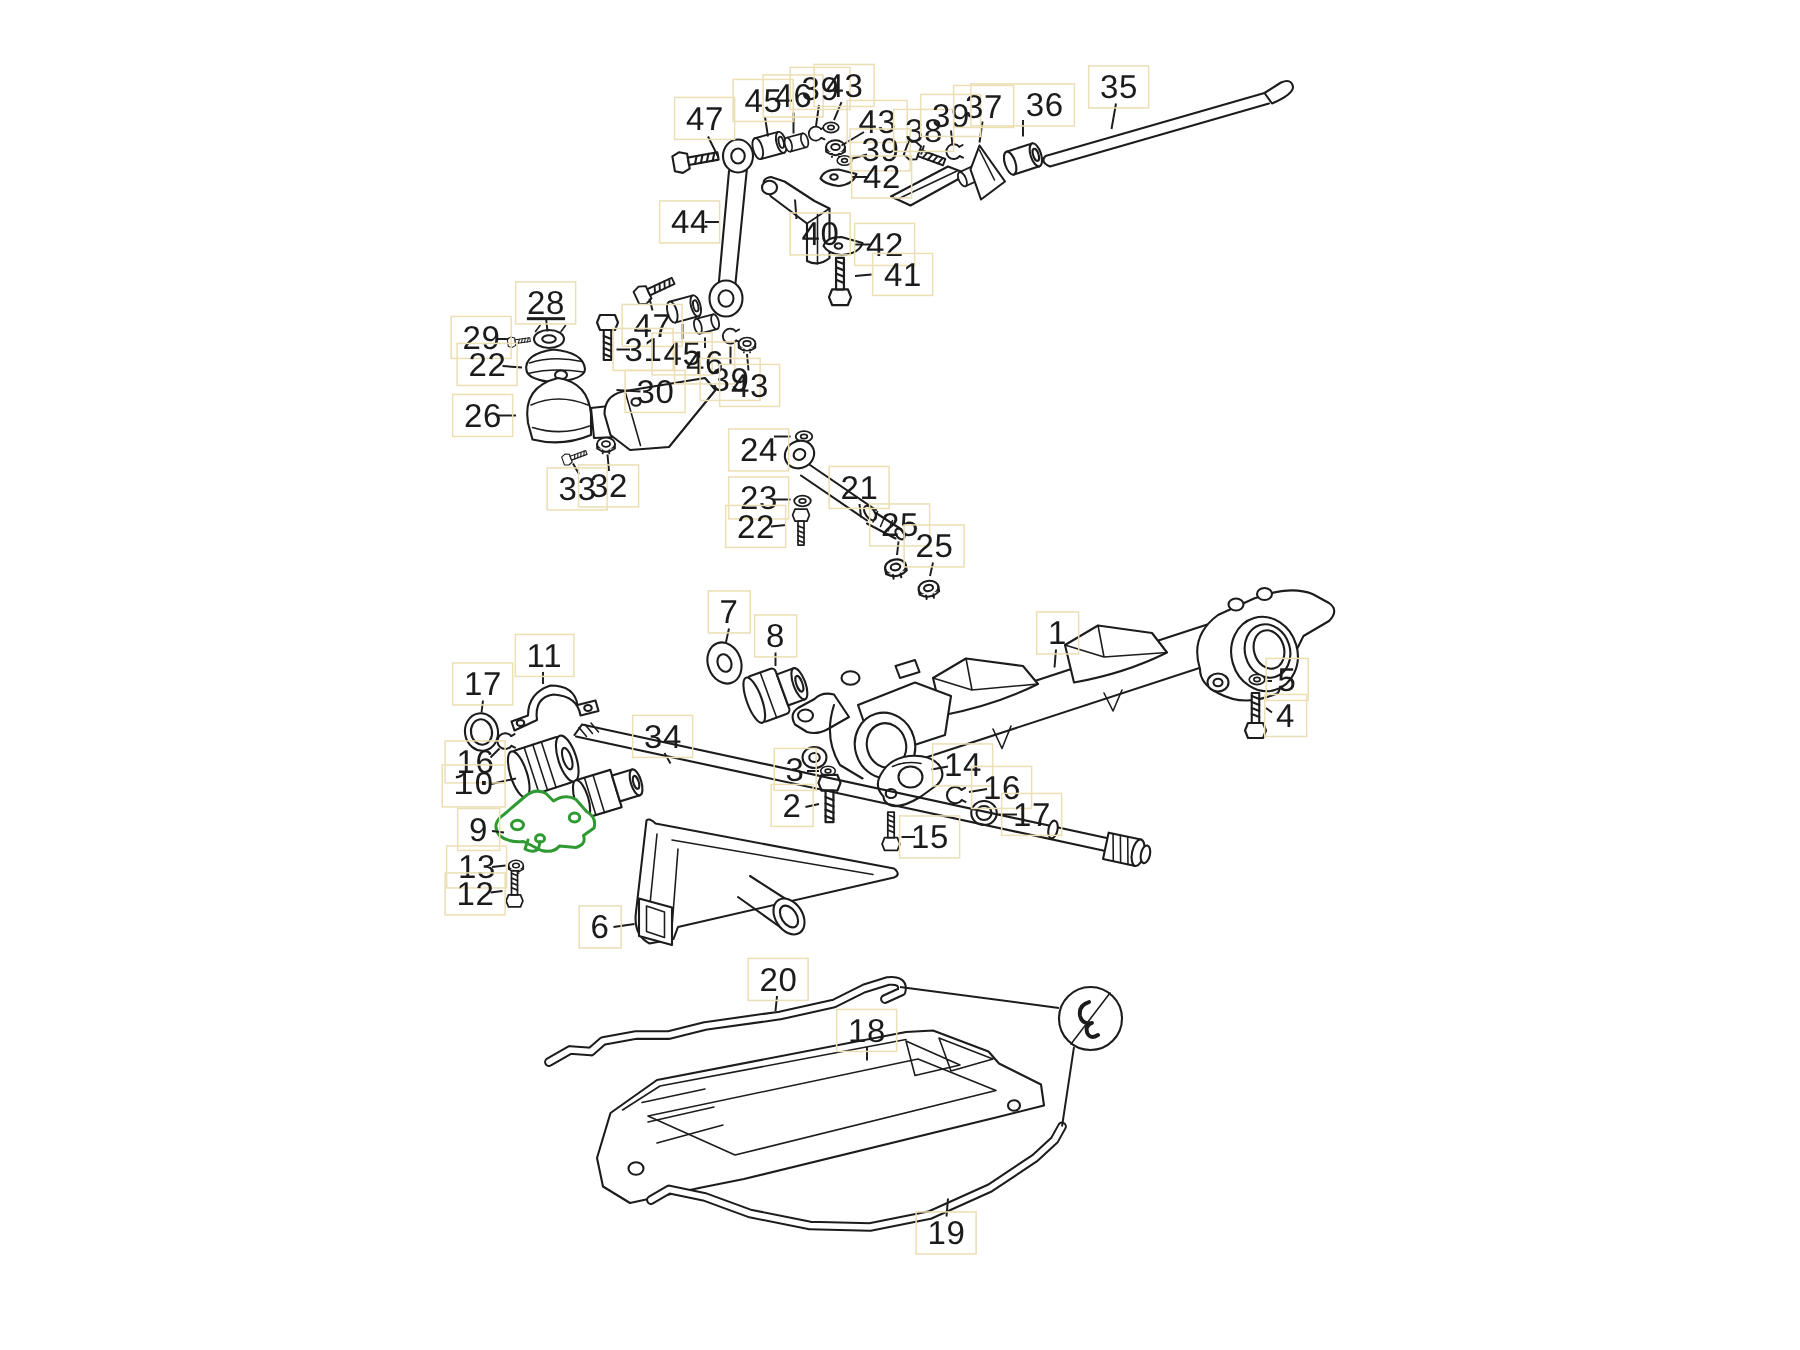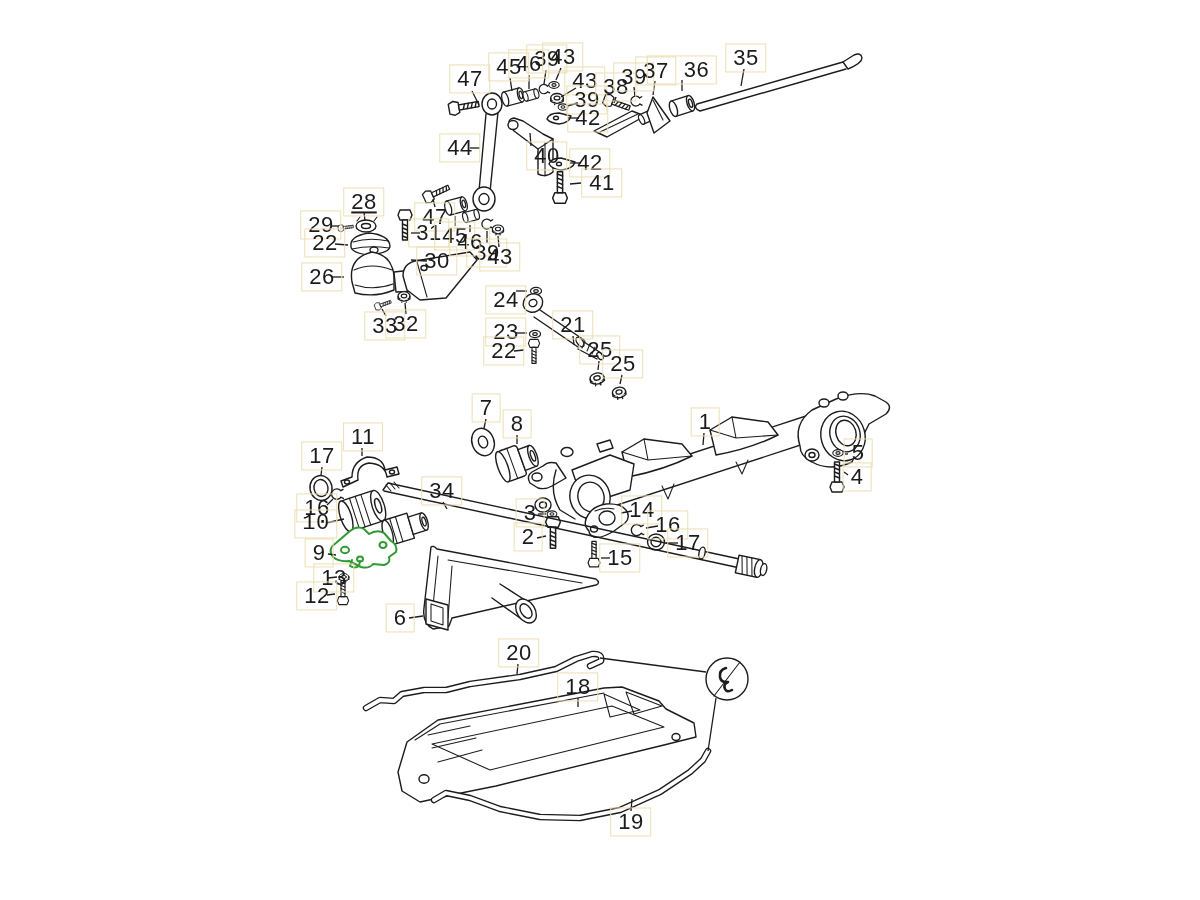--- a/index.html
+++ b/index.html
@@ -398,21 +398,21 @@
       <div class="part-label" style="left: 317px; top: 508px;">16</div>
       <div class="part-label" style="left: 316px; top: 524px; font-family: Liberation Mono, monospace;">10</div>
       <div class="part-label" style="left: 442px; top: 491px;">34</div>
       <div class="part-label" style="left: 530px; top: 513px;">3</div>
       <div class="part-label" style="left: 528px; top: 537px;">2</div>
       <div class="part-label" style="left: 642px; top: 510px;">14</div>
       <div class="part-label" style="left: 668px; top: 525px;">16</div>
       <div class="part-label" style="left: 688px; top: 543px;">17</div>
       <div class="part-label" style="left: 620px; top: 558px;">15</div>
       <div class="part-label" style="left: 319px; top: 553px;">9</div>
-      <div class="part-label" style="left: 334px; top: 578px;">13</div>
+      <div class="part-label" style="left: 318px; top: 578px;">13</div>
       <div class="part-label" style="left: 317px; top: 596px;">12</div>
       <div class="part-label" style="left: 400px; top: 618px;">6</div>
       <div class="part-label" style="left: 519px; top: 653px;">20</div>
       <div class="part-label" style="left: 578px; top: 687px;">18</div>
       <div class="part-label" style="left: 631px; top: 822px;">19</div>
     </div>
 
 </div>
 
 </body></html>

